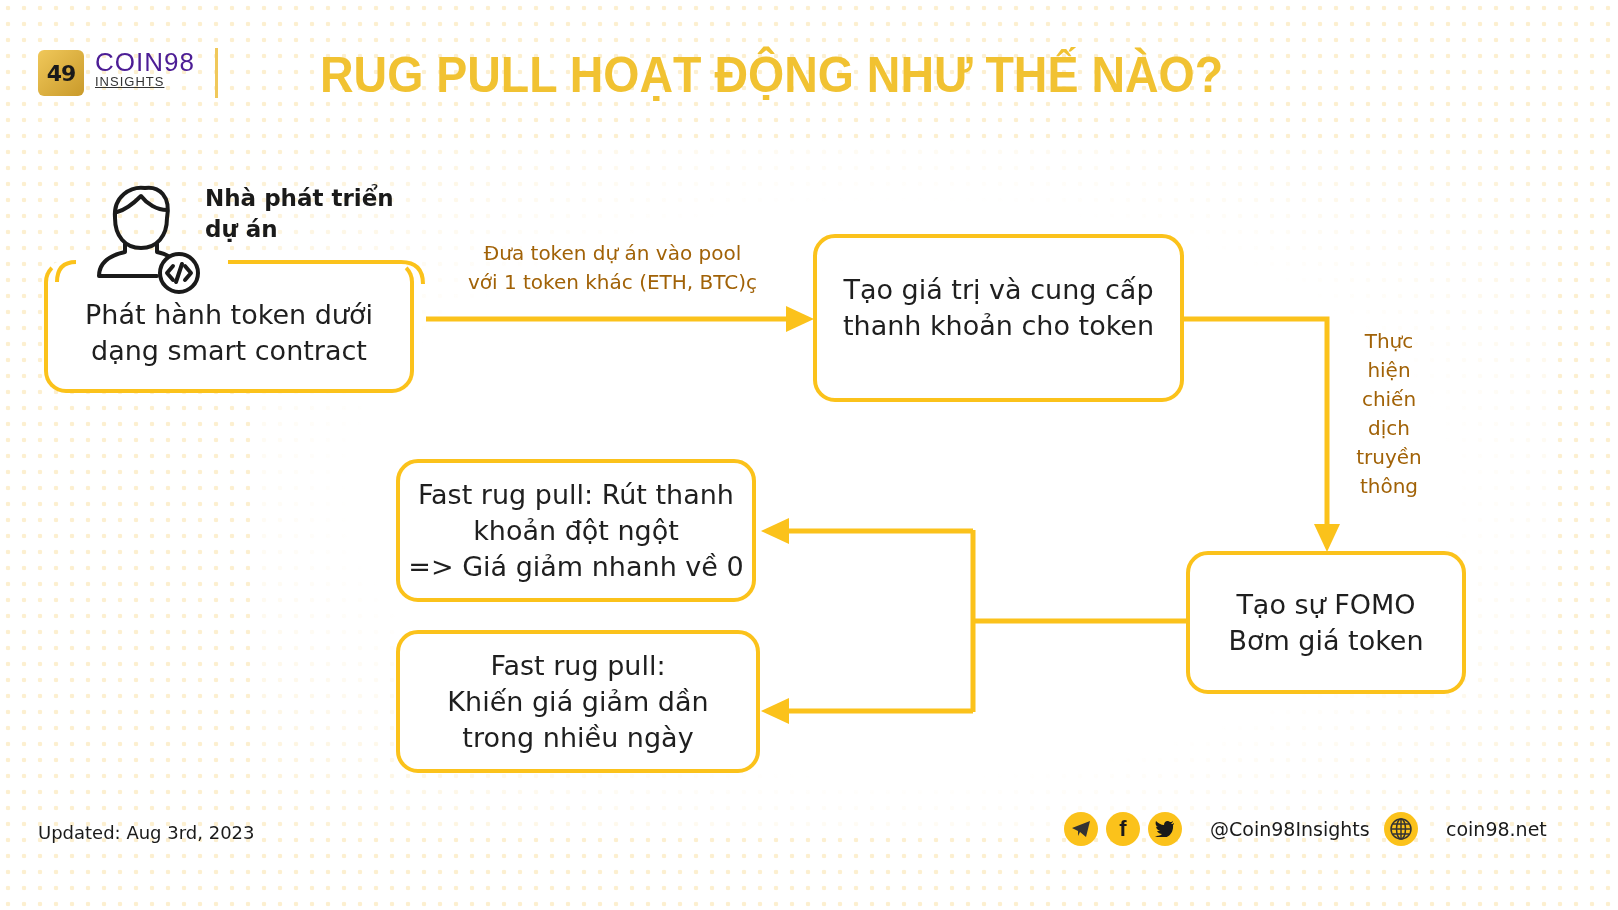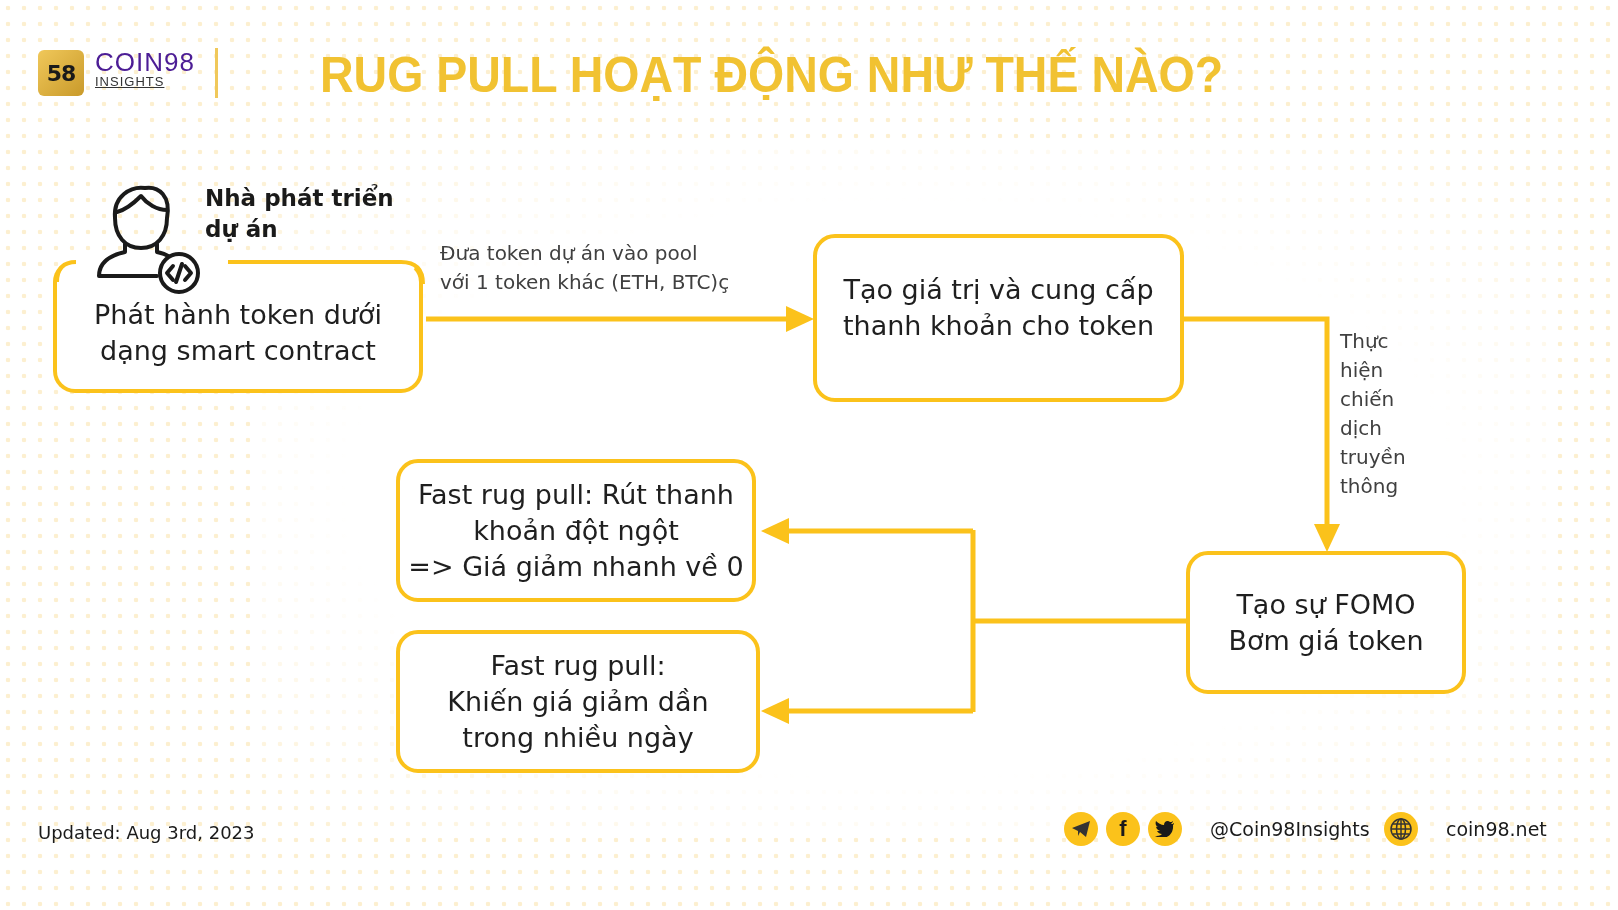--- a/index.html
+++ b/index.html
@@ -37,39 +37,39 @@
       font-family:"DejaVu Sans", sans-serif; font-size:27px; line-height:36px; color:#1f1f1f;
       box-sizing:border-box;
     }
     .box .txt { white-space:pre-line; }
     .dev-icon { position:absolute; left:95px; top:182px; width:112px; height:112px; }
     .dev-label {
       position:absolute; left:205px; top:183px; width:205px; text-align:left;
       font-family:"DejaVu Sans", sans-serif; font-weight:bold; font-size:23px; line-height:31px; white-space:pre-line;
     }
     .edge-label {
-      position:absolute; text-align:left; font-family:"DejaVu Sans", sans-serif;
-      font-size:20px; line-height:29px; color:#404040; white-space:pre-line;
+      position:absolute; text-align:center; font-family:"DejaVu Sans", sans-serif;
+      font-size:20px; line-height:29px; color:#a16207; white-space:pre-line;
     }
     svg.connectors { position:absolute; left:0; top:0; }
     .footer-updated { position:absolute; left:38px; top:822px; font-size:18px; color:#1a1a1a; font-family:"DejaVu Sans", sans-serif; }
     .social { position:absolute; top:812px; display:flex; align-items:center; }
     .circ {
       width:34px; height:34px; border-radius:50%; background:#fbc21b; display:flex;
       align-items:center; justify-content:center; margin-right:8px;
     }
     .social-text { font-size:19px; color:#1a1a1a; font-family:"DejaVu Sans", sans-serif; margin-left:20px; }
   </style>
 </head>
 <body>
 
 <div class="white-panel"></div>
 
 <div class="logo-box">
-  <span>58</span>
+  <span>49</span>
 </div>
 <div class="logo-text">
   <div class="logo-coin">COIN98</div>
   <div class="logo-insights">INSIGHTS</div>
 </div>
 <div class="logo-divider"></div>
 <div class="title">RUG PULL HOẠT ĐỘNG NHƯ THẾ NÀO?</div>
 
 <svg class="connectors" width="1618" height="910">
   <g stroke="#fbc21b" stroke-width="5" fill="none">
@@ -85,21 +85,21 @@
 
   </g>
   <g fill="#fbc21b">
     <polygon points="814,319 786,306 786,332"></polygon>
     <polygon points="1327,552 1314,524 1340,524"></polygon>
     <polygon points="761,531 789,518 789,544"></polygon>
     <polygon points="761,711 789,698 789,724"></polygon>
   </g>
 </svg>
 
-<div class="box" style="left:53px; top:260px; width:370px; height:133px; border-top-color:transparent; border-left-color:#fbc21b;">
+<div class="box" style="left:44px; top:260px; width:370px; height:133px; border-top-color:transparent; border-left-color:#fbc21b;">
   <div class="txt" style="padding-top:12px;">Phát hành token dưới
 dạng smart contract</div>
 </div>
 <svg style="position:absolute; left:0; top:0;" width="1618" height="910">
   <path d="M 76 262 Q 57 262 57 282" stroke="#fbc21b" stroke-width="4" fill="none"></path>
   <path d="M 228 262 L 401 262 Q 423 262 423 284" stroke="#fbc21b" stroke-width="4" fill="none"></path>
 </svg>
 
 <svg class="dev-icon" viewBox="0 0 112 112">
   <g fill="none" stroke="#1a1a1a" stroke-width="4" stroke-linejoin="round" stroke-linecap="round">

